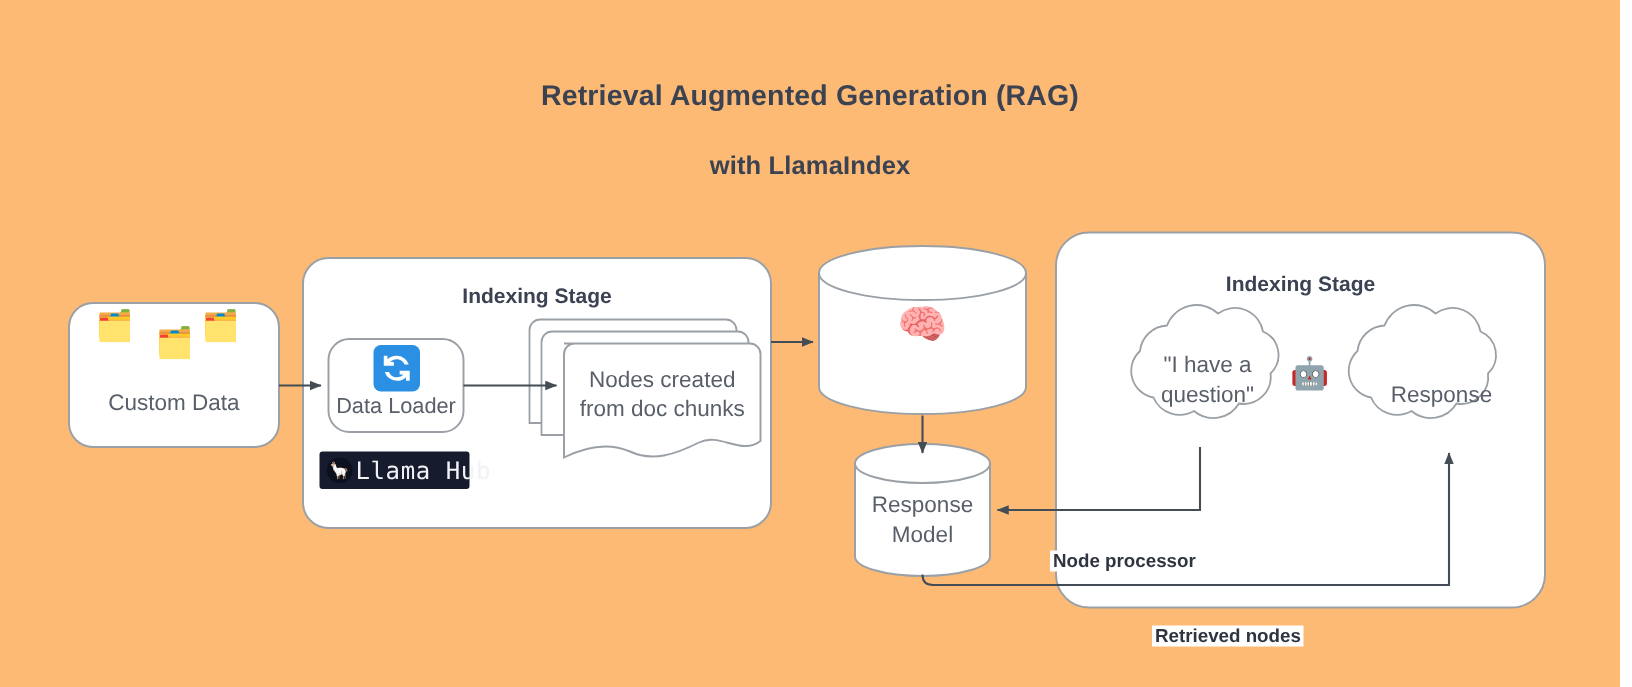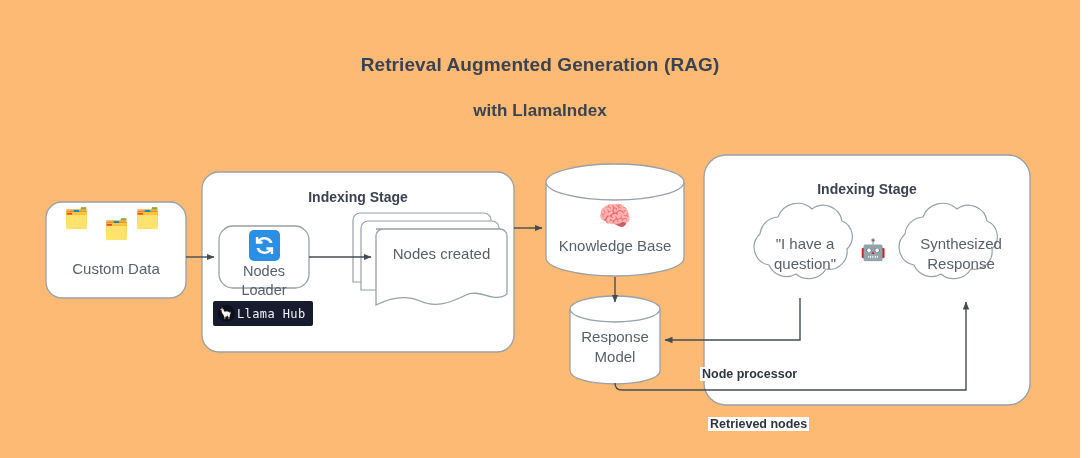--- a/index.html
+++ b/index.html
@@ -74,21 +74,21 @@
     border-radius: 50%;
     background: #0c0f1d;
     display: flex;
     align-items: center;
     justify-content: center;
     font-size: 11px;
     flex: 0 0 auto;
   }
   #llama-hub-label {
     font-family: "DejaVu Sans Mono", "Liberation Mono", monospace;
-    font-size: 12px;
+    font-size: 16px;
     color: #f2f2f7;
     margin-left: 2px;
     letter-spacing: 0.4px;
     white-space: nowrap;
   }
 
   
   #data-loader-icon {
     position: absolute;
     left: 249px;
@@ -199,41 +199,40 @@
   <div class="node-text" style="left:46px; top:259px; width:140px;">Custom Data</div>
 
   <div class="stage-label" style="left:202px; top:189px; width:312px;">Indexing Stage</div>
 
   <div id="data-loader-icon">
     <svg viewBox="0 0 24 24" width="31" height="31" aria-hidden="true">
       <path d="M12 5.5 a6.5 6.5 0 0 1 6.2 4.6 l-2.2 0 a4.4 4.4 0 0 0 -7.4 -1.3 l1.9 0 l0 1.9 l-5.2 0 l0 -5.2 l1.9 0 l0 1.9 A6.5 6.5 0 0 1 12 5.5 z" fill="#ffffff"></path>
       <path d="M12 18.5 a6.5 6.5 0 0 1 -6.2 -4.6 l2.2 0 a4.4 4.4 0 0 0 7.4 1.3 l-1.9 0 l0 -1.9 l5.2 0 l0 5.2 l-1.9 0 l0 -1.9 A6.5 6.5 0 0 1 12 18.5 z" fill="#ffffff"></path>
     </svg>
   </div>
-  <div class="node-text" style="left:219px; top:262px; width:90px; font-size:14.5px;">Nodes Loader</div>
+  <div class="node-text" style="left:219px; top:262px; width:90px; font-size:14.5px;">Data Loader</div>
 
   <div id="llama-hub-badge">
     <span id="llama-hub-icon">🦙</span>
     <span id="llama-hub-label">Llama Hub</span>
   </div>
 
   <div class="node-text" style="left:376px; top:244px; width:131px;">Nodes created</div>
+  <div class="node-text" style="left:376px; top:263px; width:131px;">from doc chunks</div>
 
   <span class="emoji" style="left:598px; top:203px; font-size:27px;">🧠</span>
-  <div class="node-text" style="left:546px; top:236px; width:138px;">Knowledge Base</div>
 
   <div class="node-text" style="left:570px; top:327px; width:90px;">Response</div>
   <div class="node-text" style="left:570px; top:347px; width:90px;">Model</div>
 
   <div class="stage-label" style="left:704px; top:181px; width:326px;">Indexing Stage</div>
 
   <div class="node-text" style="left:750px; top:234px; width:110px;">"I have a</div>
   <div class="node-text" style="left:750px; top:254px; width:110px;">question"</div>
 
   <span class="emoji" style="left:860px; top:239px; font-size:21px;">🤖</span>
 
-  <div class="node-text" style="left:903px; top:234px; width:116px;">Synthesized</div>
   <div class="node-text" style="left:903px; top:254px; width:116px;">Response</div>
 
   <div class="edge-label" style="left:700px; top:333px;">Node processor</div>
-  <div class="edge-label" style="left:708px; top:383px;">Retrieved nodes</div>
+  <div class="edge-label" style="left:768px; top:383px;">Retrieved nodes</div>
 
 </div>
 
 </body></html>

